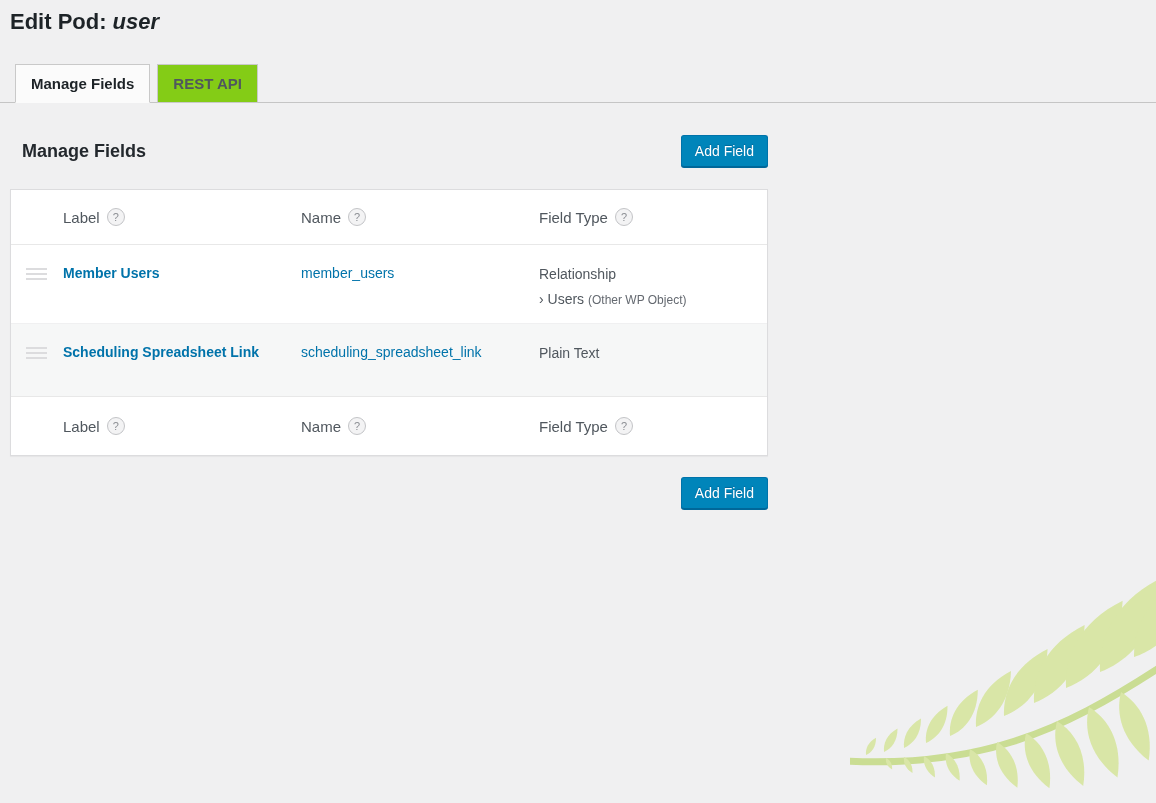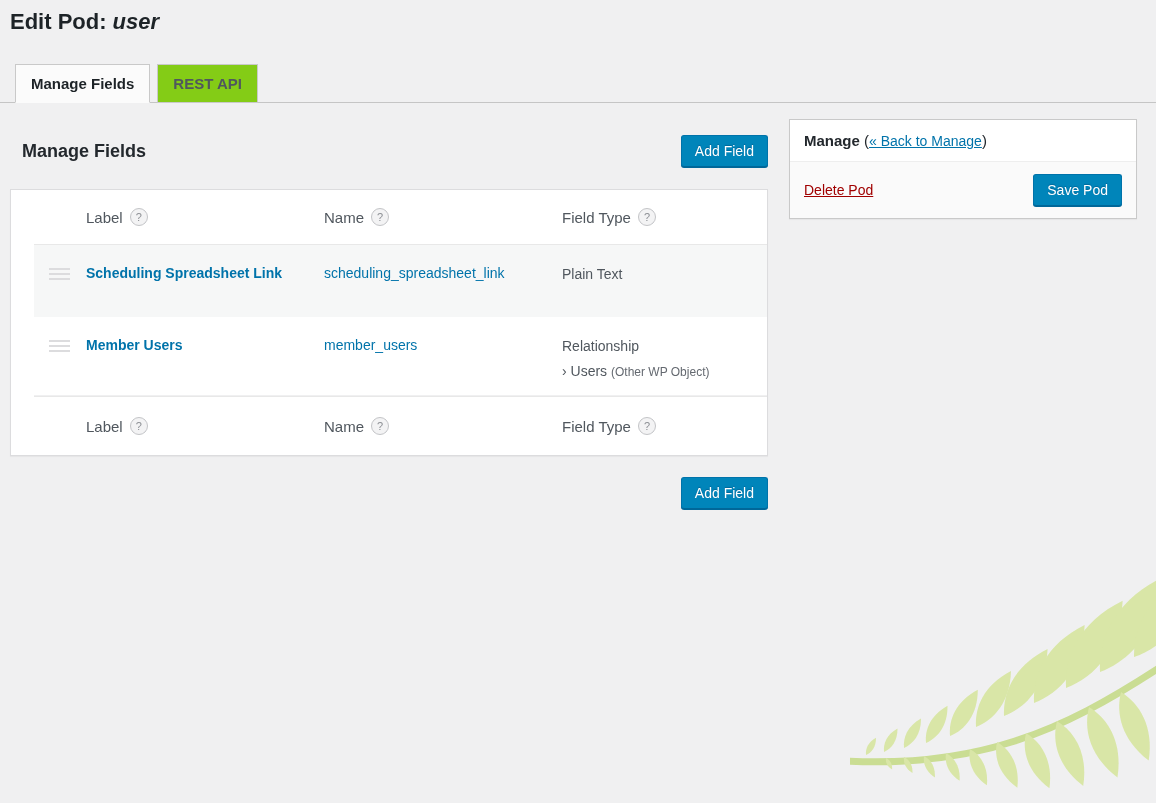--- a/index.html
+++ b/index.html
@@ -89,21 +89,20 @@
     border-radius: 3px;
     cursor: pointer;
     line-height: 18px;
   }
 
   
   .fields-table {
     background: #fff;
     border: 1px solid #dcdcde;
     box-shadow: 0 1px 1px rgba(0,0,0,.04);
-    padding-left: 23px;
   }
   .trow {
     display: grid;
     grid-template-columns: 52px 238px 238px 1fr;
   }
   .thead { padding: 18px 0; border-bottom: 1px solid #e8e8e8; }
   .tfoot { padding: 20px 0; border-top: 1px solid #e8e8e8; }
   .th {
     font-size: 15px;
     color: #50575e;
@@ -274,48 +273,48 @@
         <div class="th">
           <span>Name</span>
           <span class="help-icon">?</span>
         </div>
         <div class="th">
           <span>Field Type</span>
           <span class="help-icon">?</span>
         </div>
       </div>
 
+      <div class="trow drow">
+        <div class="drag-cell">
+          <span class="drag-bars"></span>
+        </div>
+        <div class="cell-label">
+          <a>Member Users</a>
+        </div>
+        <div class="cell-name">
+          <a>member_users</a>
+        </div>
+        <div class="cell-type">
+          <div>Relationship</div>
+          <div class="type-detail"><span>› Users </span><span class="note">(Other WP Object)</span></div>
+        </div>
+      </div>
+
       <div class="trow drow alt">
         <div class="drag-cell">
           <span class="drag-bars"></span>
         </div>
         <div class="cell-label">
           <a>Scheduling Spreadsheet Link</a>
         </div>
         <div class="cell-name">
           <a>scheduling_spreadsheet_link</a>
         </div>
         <div class="cell-type">
           <div>Plain Text</div>
-        </div>
-      </div>
-
-      <div class="trow drow">
-        <div class="drag-cell">
-          <span class="drag-bars"></span>
-        </div>
-        <div class="cell-label">
-          <a>Member Users</a>
-        </div>
-        <div class="cell-name">
-          <a>member_users</a>
-        </div>
-        <div class="cell-type">
-          <div>Relationship</div>
-          <div class="type-detail"><span>› Users </span><span class="note">(Other WP Object)</span></div>
         </div>
       </div>
 
       <div class="trow tfoot">
         <div></div>
         <div class="th">
           <span>Label</span>
           <span class="help-icon">?</span>
         </div>
         <div class="th">
@@ -328,25 +327,13 @@
         </div>
       </div>
 
     </div>
 
     <div class="add-field-bottom">
       <button class="btn-primary">Add Field</button>
     </div>
   </div>
 
-  <div class="col-right">
-    <div class="manage-panel">
-      <div class="manage-head">
-        <span class="title">Manage</span>
-        <span>(</span><a class="back-link">« Back to Manage</a><span>)</span>
-      </div>
-      <div class="manage-foot">
-        <a class="delete-link">Delete Pod</a>
-        <button class="btn-primary">Save Pod</button>
-      </div>
-    </div>
-  </div>
 </div>
 
 </body></html>

